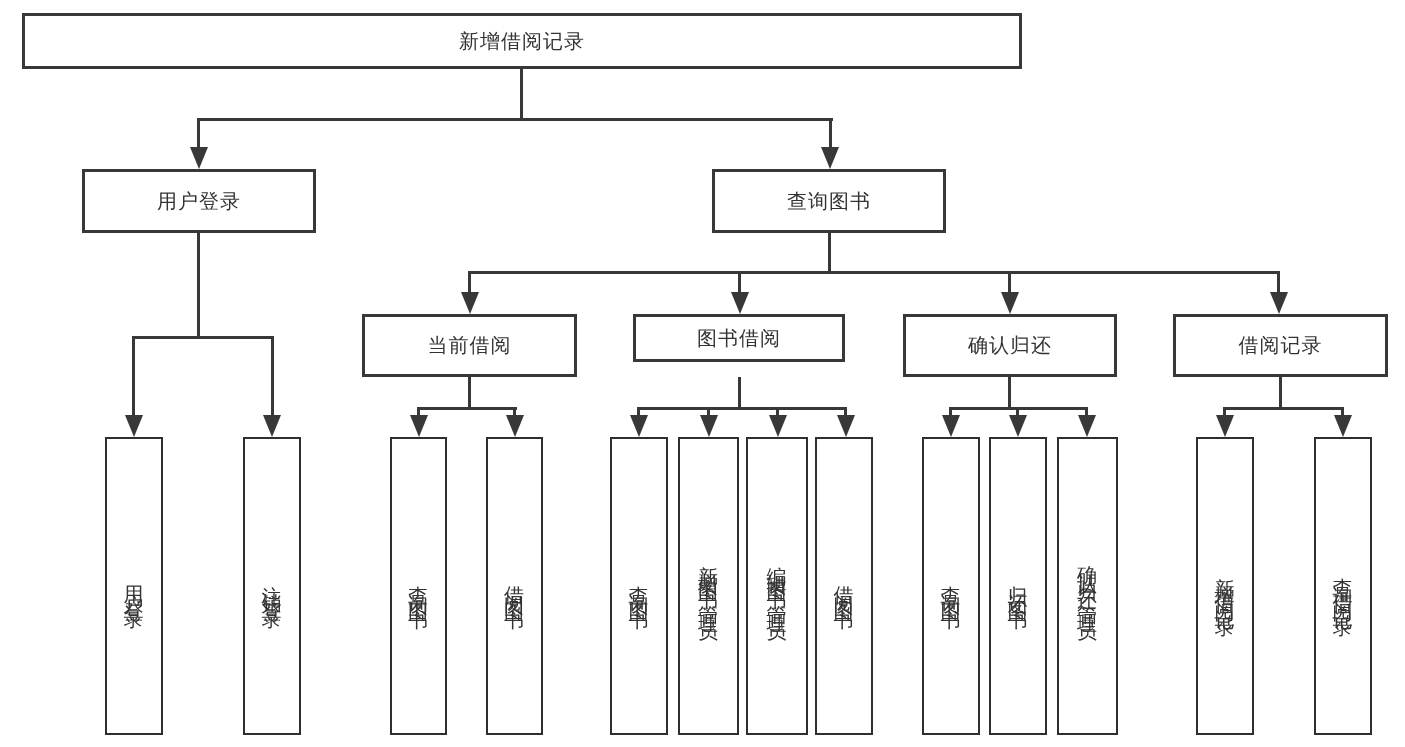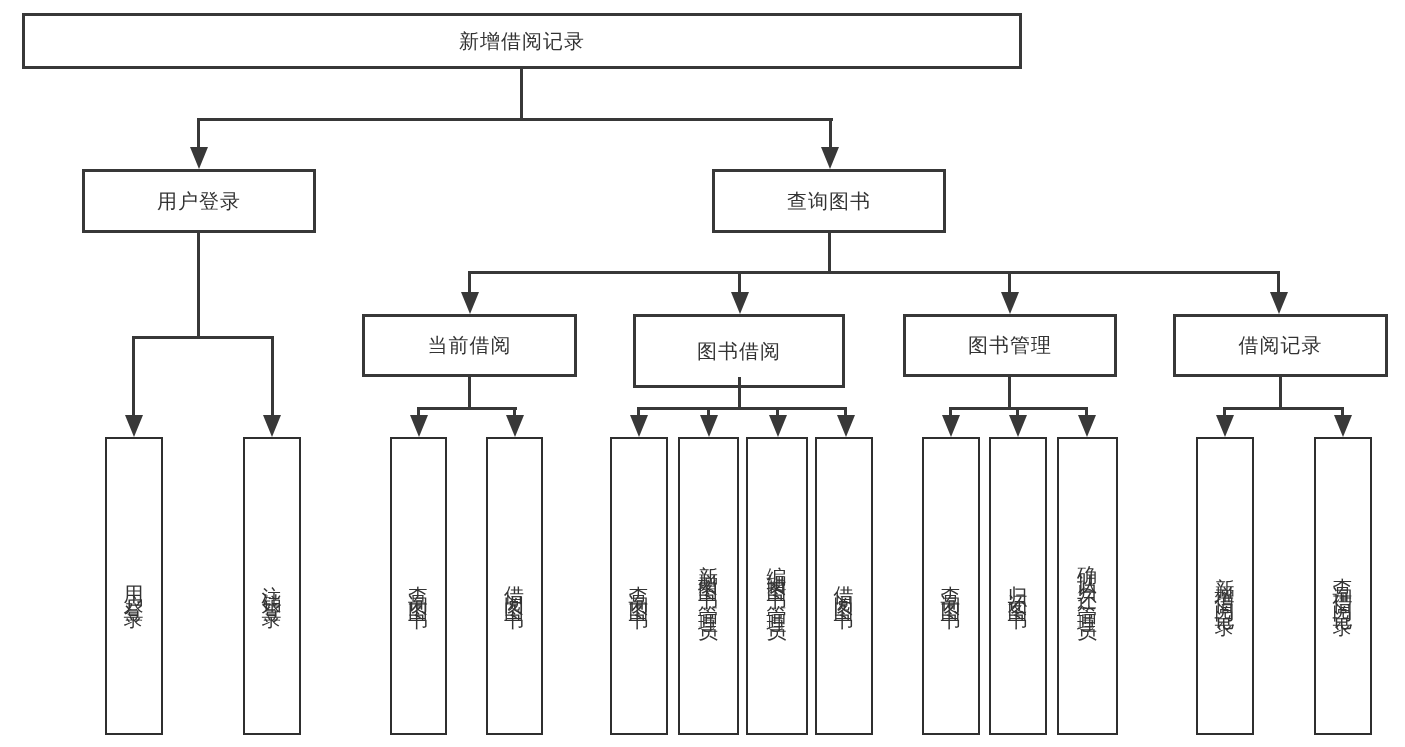--- a/index.html
+++ b/index.html
@@ -111,25 +111,25 @@
   <div class="line vline" style="left:1008px; top:271px; height:25px;"></div>
   <div class="line vline" style="left:1277px; top:271px; height:25px;"></div>
   <div class="arrow" style="left:461px; top:292px;"></div>
   <div class="arrow" style="left:731px; top:292px;"></div>
   <div class="arrow" style="left:1001px; top:292px;"></div>
   <div class="arrow" style="left:1270px; top:292px;"></div>
 
   <div class="hbox" style="left:362px; top:314px; width:215px; height:63px;">
     <span>当前借阅</span>
   </div>
-  <div class="hbox" style="left:633px; top:314px; width:212px; height:74px;">
+  <div class="hbox" style="left:633px; top:314px; width:212px; height:48px;">
     <span>图书借阅</span>
   </div>
   <div class="hbox" style="left:903px; top:314px; width:214px; height:63px;">
-    <span>图书管理</span>
+    <span>确认归还</span>
   </div>
   <div class="hbox" style="left:1173px; top:314px; width:215px; height:63px;">
     <span>借阅记录</span>
   </div>
 
   <div class="line vline" style="left:468px; top:377px; height:33px;"></div>
   <div class="line hline" style="left:417px; top:407px; width:100px;"></div>
   <div class="line vline" style="left:417px; top:407px; height:14px;"></div>
   <div class="line vline" style="left:513px; top:407px; height:14px;"></div>
   <div class="arrow" style="left:410px; top:415px;"></div>

